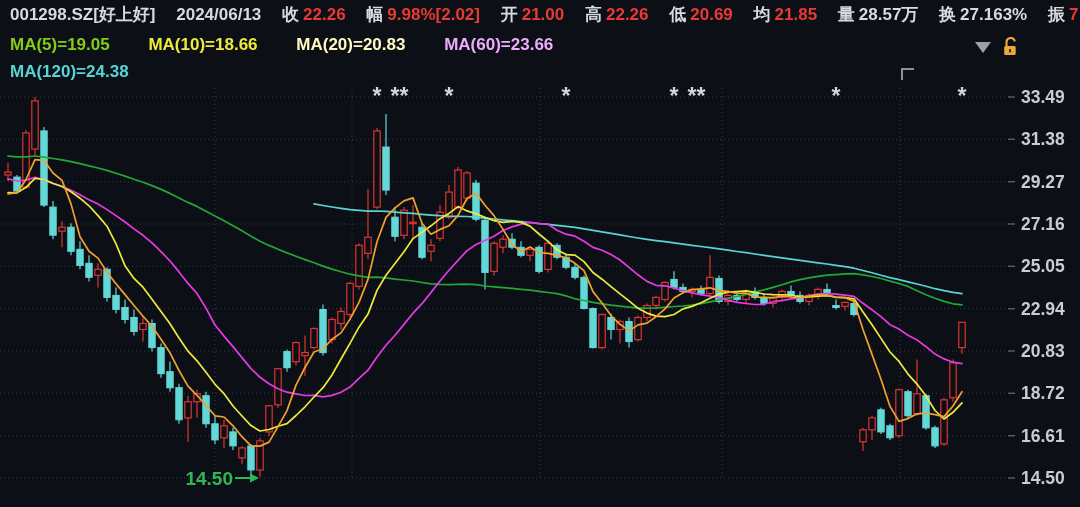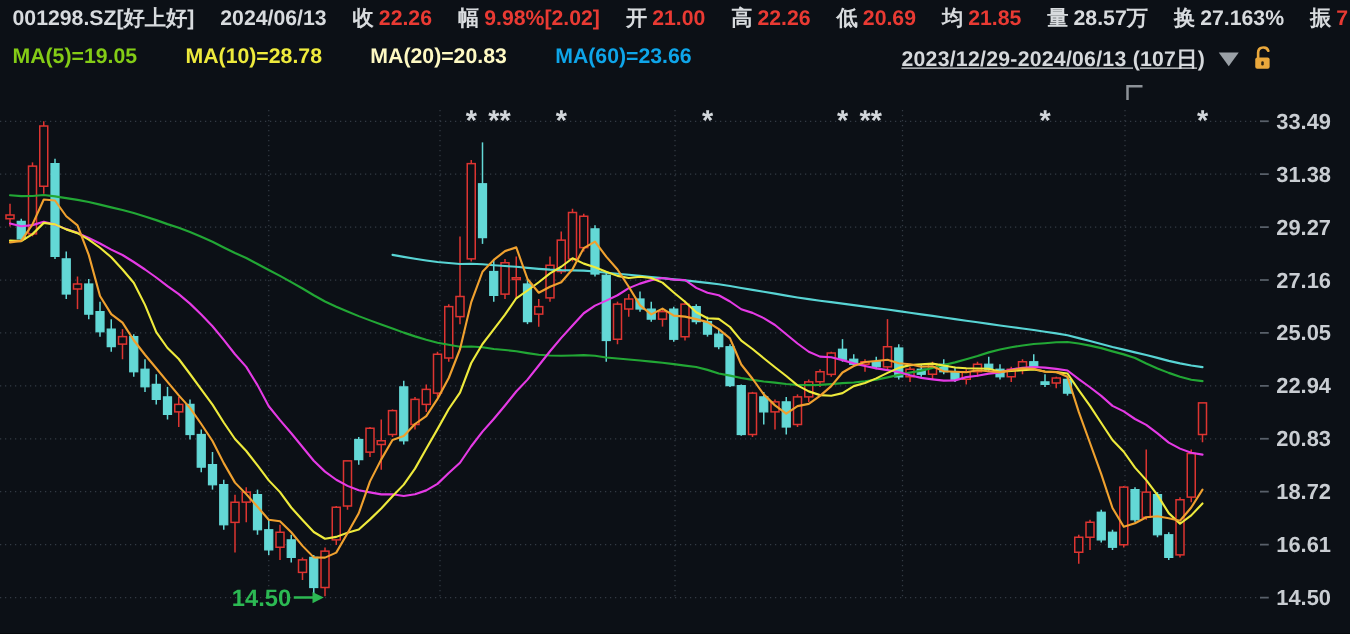--- a/index.html
+++ b/index.html
@@ -53,27 +53,29 @@
     <span class="seg"><span class="lab">高</span><span class="red">22.26</span></span>
     <span class="seg"><span class="lab">低</span><span class="red">20.69</span></span>
     <span class="seg"><span class="lab">均</span><span class="red">21.85</span></span>
     <span class="seg"><span class="lab">量</span><span class="white">28.57万</span></span>
     <span class="seg"><span class="lab">换</span><span class="white">27.163%</span></span>
     <span class="seg"><span class="lab">振</span><span class="red">7</span></span>
   </div>
 
   <div class="row2">
     <span class="seg" style="color: #84cc16;">MA(5)=19.05</span>
-    <span class="seg" style="color: rgb(238, 234, 60);">MA(10)=28.78</span>
+    <span class="seg" style="color: rgb(238, 234, 60);">MA(10)=18.66</span>
     <span class="seg" style="color: #fef9c3;">MA(20)=20.83</span>
-    <span class="seg" style="color: #0ea5e9;">MA(60)=23.66</span>
+    <span class="seg" style="color: #f0abfc;">MA(60)=23.66</span>
+  </div>
+  <div class="row3">
+    <span style="color: rgb(88, 212, 212);">MA(120)=24.38</span>
   </div>
 
   <div class="range-ctl">
-    <span class="range-text">2023/12/29-2024/06/13 (107日)</span>
     <span class="tri"></span>
     <svg class="lock" width="18" height="20" viewBox="0 0 18 20">
       <path d="M4.5 9 L4.5 5.2 A4.2 4.2 0 0 1 12.6 3.6" fill="none" stroke="#eaa83c" stroke-width="2.1" stroke-linecap="round"></path>
       <rect x="2.2" y="9" width="11.5" height="9" rx="1.6" fill="#eaa83c"></rect>
       <rect x="7" y="12" height="3.4" width="2" rx="1" fill="#312612"></rect>
     </svg>
   </div>
 
   <div class="chart-wrap">
     <svg id="chart-svg" width="1080" height="507" viewBox="0 0 1080 507">

